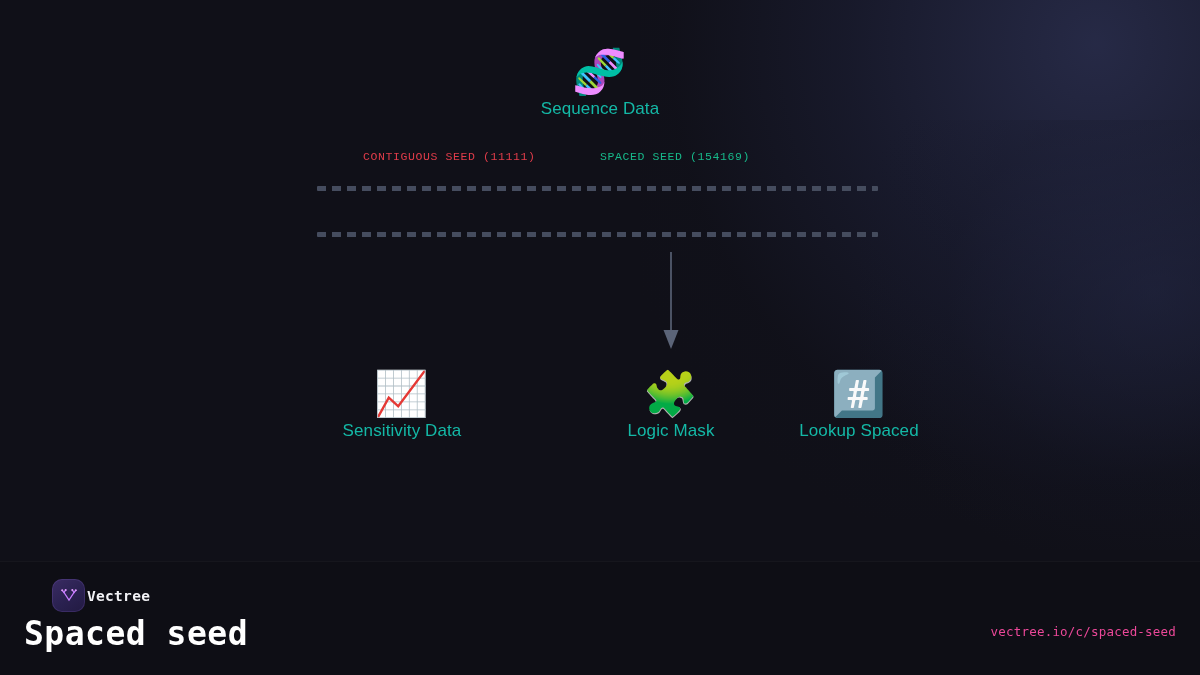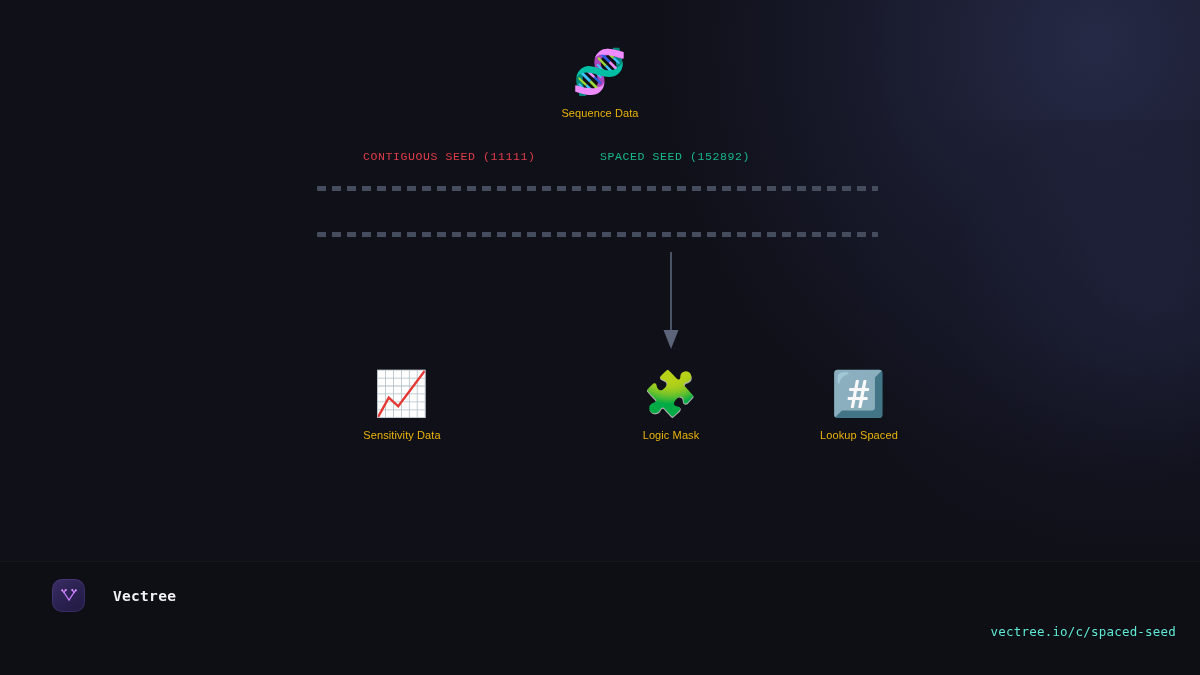--- a/index.html
+++ b/index.html
@@ -55,23 +55,23 @@
     width: 200px;
   }
   .node .emoji {
     font-size: 44px;
     line-height: 54px;
     display: block;
     height: 54px;
   }
   .node .label {
     display: block;
-    margin-top: 8px;
-    font-size: 11px;
-    color: #eab308;
+    margin-top: 0;
+    font-size: 17px;
+    color: #14b8a6;
     letter-spacing: 0.1px;
     white-space: nowrap;
   }
 
   #node-sequence { left: 500px; top: 45px; }
   #node-sensitivity { left: 302px; top: 367px; }
   #node-seedmask { left: 571px; top: 367px; }
   #node-lookup { left: 759px; top: 367px; }
 
   .seed-label {
@@ -123,21 +123,21 @@
     height: 114px;
     background: #0e0e15;
     border-top: 1px solid rgba(255,255,255,0.035);
   }
   #brand-row {
     position: absolute;
     left: 24px;
     top: 17px;
     display: flex;
     align-items: center;
-    gap: 28px;
+    gap: 2px;
     padding-left: 28px;
   }
   #brand-logo {
     width: 33px;
     height: 33px;
     border-radius: 10px;
     background: linear-gradient(145deg, #3a2c63 0%, #2a2150 55%, #221a42 100%);
     display: flex;
     align-items: center;
     justify-content: center;
@@ -160,41 +160,41 @@
     color: #ffffff;
     letter-spacing: 0.5px;
     white-space: nowrap;
   }
   #footer-url {
     position: absolute;
     right: 24px;
     top: 62px;
     font-family: "DejaVu Sans Mono", "Liberation Mono", monospace;
     font-size: 12.5px;
-    color: #5eead4;
+    color: #ec4899;
     letter-spacing: 0.2px;
   }
 </style>
 </head>
 <body>
 
 <div id="stage">
 
   <div id="glow"></div>
   <div id="glow2"></div>
 
   <div id="canvas">
 
     <div class="node" id="node-sequence">
       <span class="emoji">🧬</span>
       <span class="label">Sequence Data</span>
     </div>
 
     <div class="seed-label" id="seed-label-contiguous">CONTIGUOUS SEED (11111)</div>
-    <div class="seed-label" id="seed-label-spaced">SPACED SEED (152892)</div>
+    <div class="seed-label" id="seed-label-spaced">SPACED SEED (154169)</div>
 
     <div class="seed-track" id="seed-track-1"></div>
     <div class="seed-track" id="seed-track-2"></div>
 
     <svg id="flow-arrow" viewBox="0 0 32 100">
       <line x1="16" y1="0" x2="16" y2="80" stroke="#5b6478" stroke-width="1.6"></line>
       <polygon points="16,97 8.5,78 23.5,78" fill="#5b6478"></polygon>
     </svg>
 
     <div class="node" id="node-sensitivity">
@@ -228,18 +228,19 @@
           </g>
           <circle cx="3.2" cy="4.2" r="1.05" fill="#e29bff"></circle>
           <circle cx="6.7" cy="4.0" r="1.05" fill="#e29bff"></circle>
           <circle cx="16.8" cy="4.2" r="1.05" fill="#e29bff"></circle>
           <circle cx="13.3" cy="4.0" r="1.05" fill="#e29bff"></circle>
         </svg>
       </div>
       <div id="brand-name">Vectree</div>
     </div>
 
+    <div id="page-title">Spaced seed</div>
 
     <div id="footer-url">vectree.io/c/spaced-seed</div>
 
   </div>
 
 </div>
 
 </body></html>

